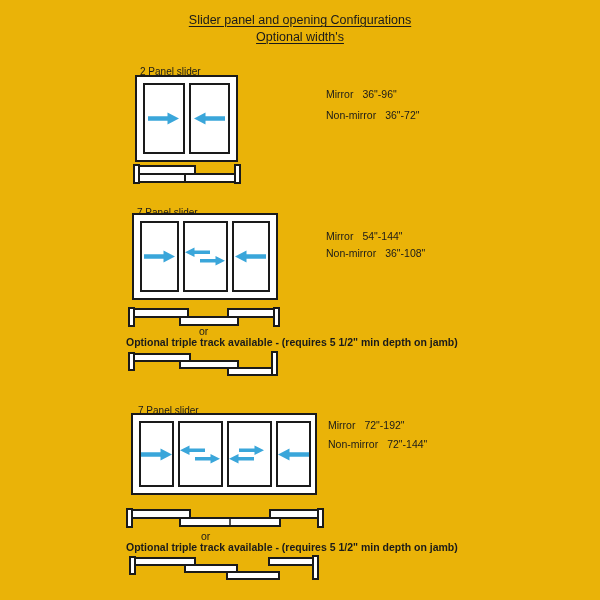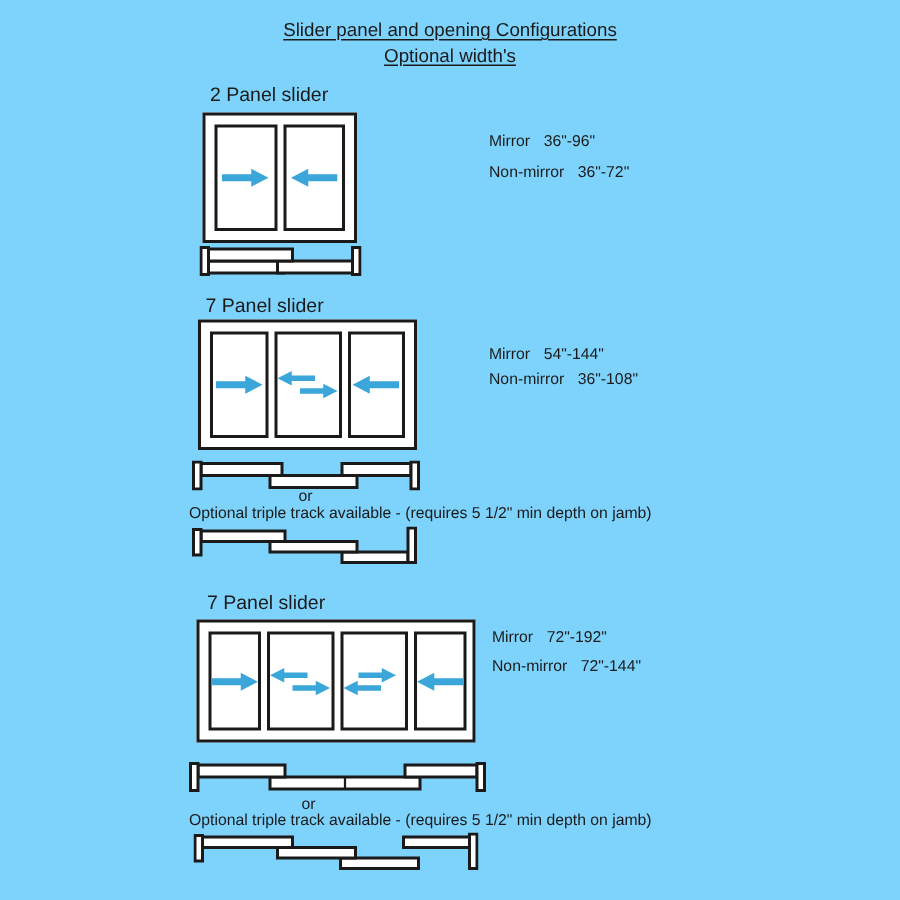--- a/index.html
+++ b/index.html
@@ -1,42 +1,42 @@
 <!DOCTYPE html>
 <html><head>
 <meta charset="utf-8">
 <style>
   html,body{margin:0;padding:0;background:#fff;}
   .canvas{
-    position:relative;width:600px;height:600px;background:#7dd3fc;
+    position:relative;width:600px;height:600px;background:#eab308;
     font-family:"Liberation Sans","DejaVu Sans",sans-serif;color:#1a1a1a;
     overflow:hidden;
   }
   .title{
     position:absolute;left:0;right:0;top:12px;text-align:center;
     font-size:12.5px;line-height:17px;
   }
   .t-line{text-decoration:underline;text-underline-offset:2px;text-decoration-thickness:1px;}
-  .sec-label{position:absolute;font-size:13px;}
+  .sec-label{position:absolute;font-size:10px;margin-top:11px;}
   .frame{
     position:absolute;box-sizing:border-box;border:2px solid #1a1a1a;background:#fff;
     display:flex;flex-direction:row;align-items:stretch;padding:6px;gap:4px;
   }
   .panel{
     flex:1;border:2px solid #1a1a1a;background:#fff;
     display:flex;align-items:center;justify-content:center;
   }
   .specs{position:absolute;font-size:10.5px;}
   .spec{white-space:nowrap;}
   .rng{margin-left:9px;}
   .track{position:absolute;}
   .track rect{fill:#ffffff;stroke:#1a1a1a;stroke-width:2;}
   .track line{stroke:#1a1a1a;stroke-width:1.5;}
   .or-label{position:absolute;font-size:10.5px;}
-  .note{position:absolute;font-size:10.5px;white-space:nowrap;}
+  .note{position:absolute;font-size:10.5px;white-space:nowrap;font-weight:bold;}
 </style>
 </head>
 <body>
 
 <div class="canvas">
 
   <div class="title">
     <div class="t-line">Slider panel and opening Configurations</div>
     <div class="t-line">Optional width's</div>
   </div>

